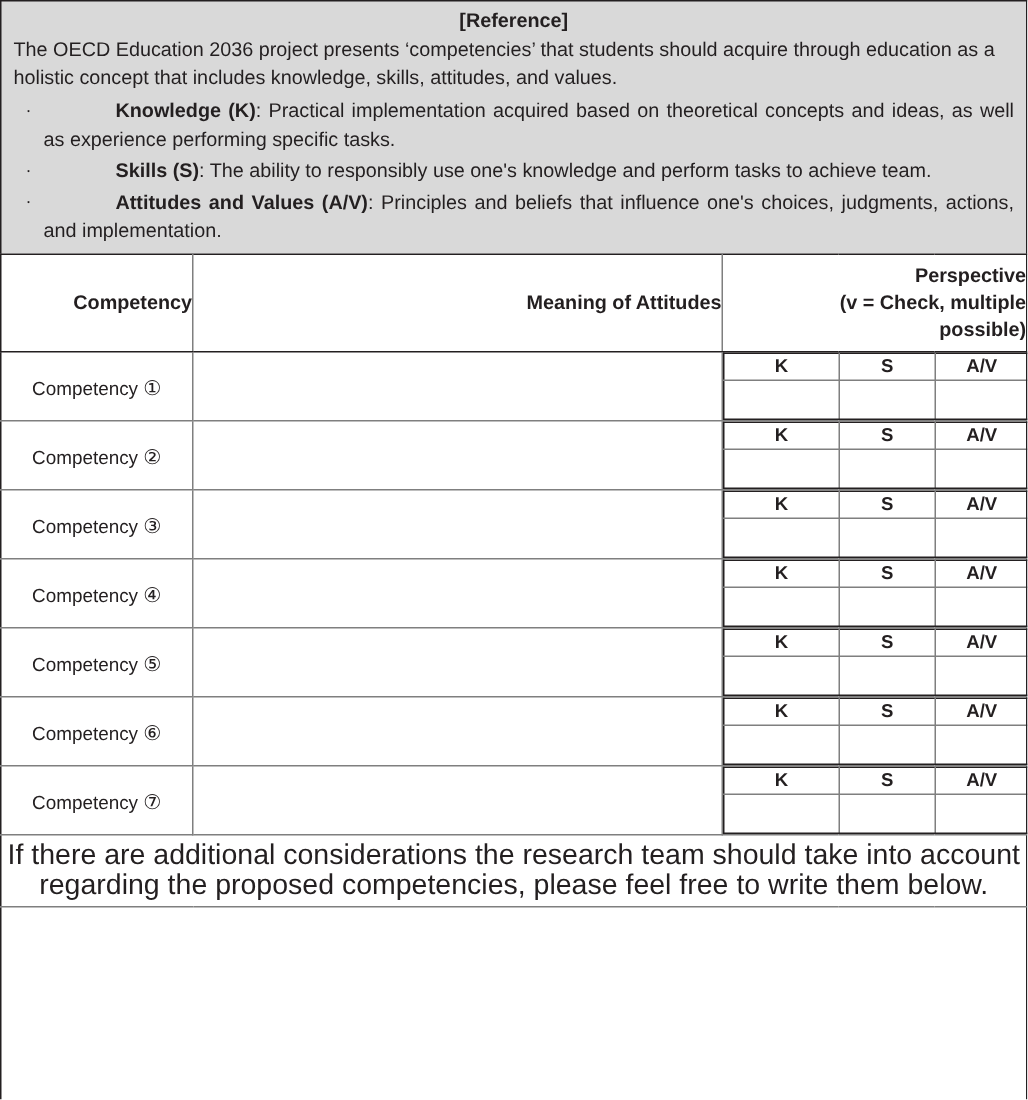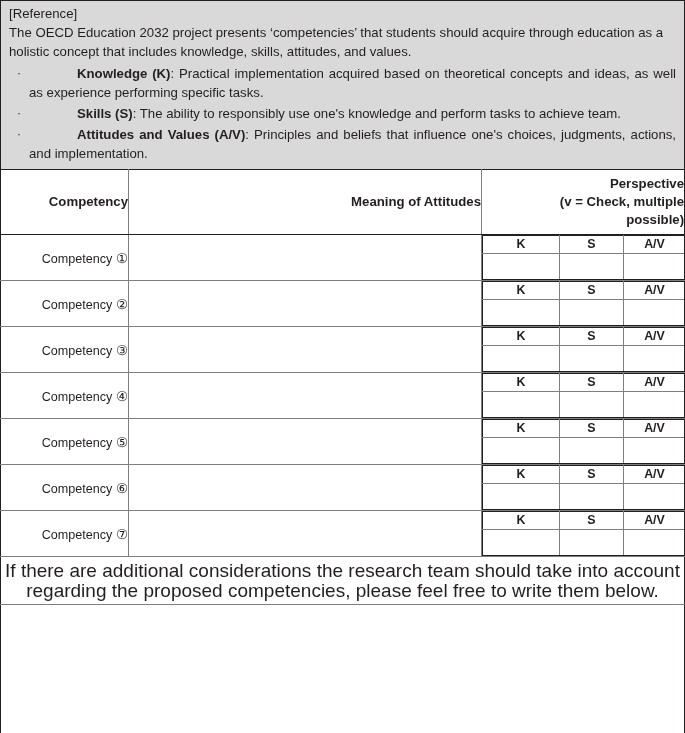--- a/index.html
+++ b/index.html
@@ -24,24 +24,25 @@
   
   .reference-box {
     box-sizing: border-box;
     width: 685px;
     background: #d9d9d9;
     border: 1px solid #231f20;
     border-bottom: none;
     padding: 4px 8px 6px 8px;
   }
   .ref-title {
-    font-weight: normal;
+    font-weight: bold;
     font-size: 13.2px;
     line-height: 17px;
     margin: 0 0 1px 0;
+    text-align: center;
   }
   .ref-para {
     font-size: 13.2px;
     line-height: 19px;
     margin: 0;
     text-align: left;
   }
   .ref-list {
     margin: 3px 0 0 0;
     padding: 0;
@@ -97,21 +98,21 @@
     font-size: 13.2px;
     line-height: 18px;
     height: 64px;
     padding: 2px 4px;
   }
   .hdr-perspective span { display: block; }
 
   .comp-label {
     font-size: 12.6px;
     padding: 0 0 0 8px;
-    text-align: right;
+    text-align: center;
     height: 43px;
     margin-left: 20px;
   }
   .circled {
     font-size: 13.5px;
     letter-spacing: 0;
   }
 
   .ksav-head {
     background: #f2f2f2;
@@ -146,21 +147,21 @@
     background: #ffffff;
   }
 </style>
 </head>
 <body>
 
 <div id="page">
 
   <div class="reference-box">
     <div class="ref-title">[Reference]</div>
-    <p class="ref-para">The OECD Education 2032 project presents ‘competencies’ that students should acquire through education as a holistic concept that includes knowledge, skills, attitudes, and values.</p>
+    <p class="ref-para">The OECD Education 2036 project presents ‘competencies’ that students should acquire through education as a holistic concept that includes knowledge, skills, attitudes, and values.</p>
     <ul class="ref-list">
       <li>
         <span class="ref-bullet">·</span><span class="ref-term">Knowledge (K)</span><span>:</span><span> Practical implementation acquired based on theoretical concepts and ideas, as well as experience performing specific tasks.</span>
       </li>
       <li>
         <span class="ref-bullet">·</span><span class="ref-term">Skills (S)</span><span>:</span><span> The ability to responsibly use one's knowledge and perform tasks to achieve team.</span>
       </li>
       <li>
         <span class="ref-bullet">·</span><span class="ref-term">Attitudes and Values (A/V)</span><span>:</span><span> Principles and beliefs that influence one's choices, judgments, actions, and implementation.</span>
       </li>

